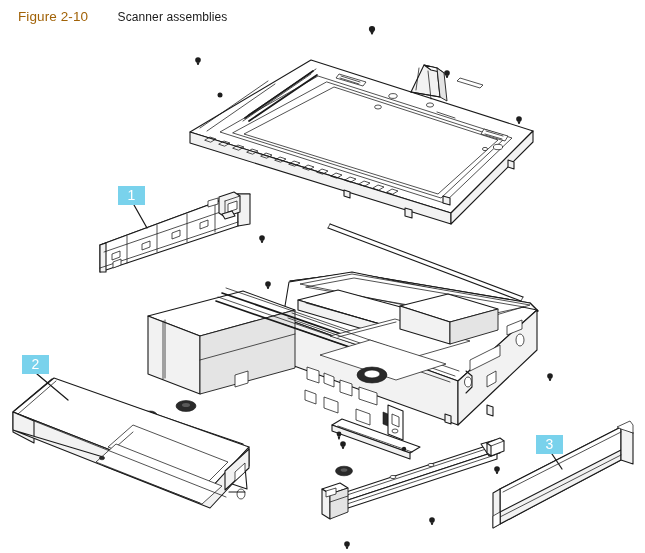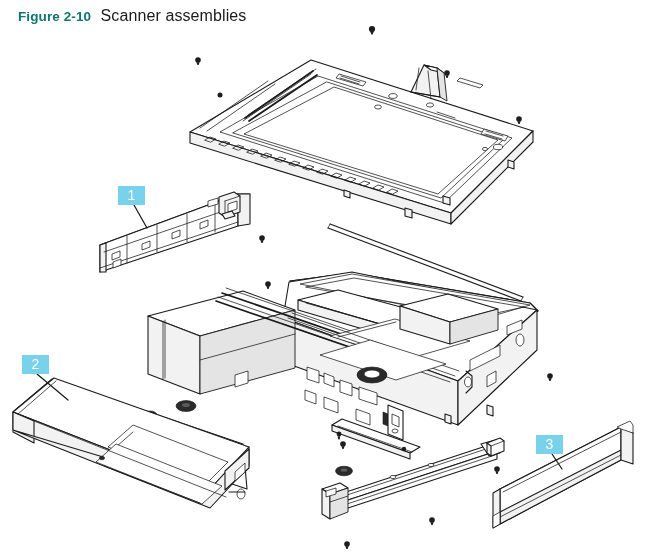--- a/index.html
+++ b/index.html
@@ -23,30 +23,30 @@
   
   #figure-caption {
     position: absolute;
     left: 6px;
     top: 8px;
     white-space: nowrap;
     line-height: 1;
   }
   #figure-caption .fig-label {
     font-size: 13.5px;
-    font-weight: bold;
-    color: #0f766e;
+    font-weight: normal;
+    color: #a16207;
     letter-spacing: 0.1px;
     padding-left: 12px;
   }
   #figure-caption .fig-title {
-    font-size: 16px;
+    font-size: 12px;
     font-weight: normal;
     color: #1a1a1a;
-    margin-left: 5px;
+    margin-left: 25px;
     letter-spacing: 0.1px;
   }
 
   
   #drawing {
     position: absolute;
     left: 0;
     top: 0;
     width: 645px;
     height: 553px;

